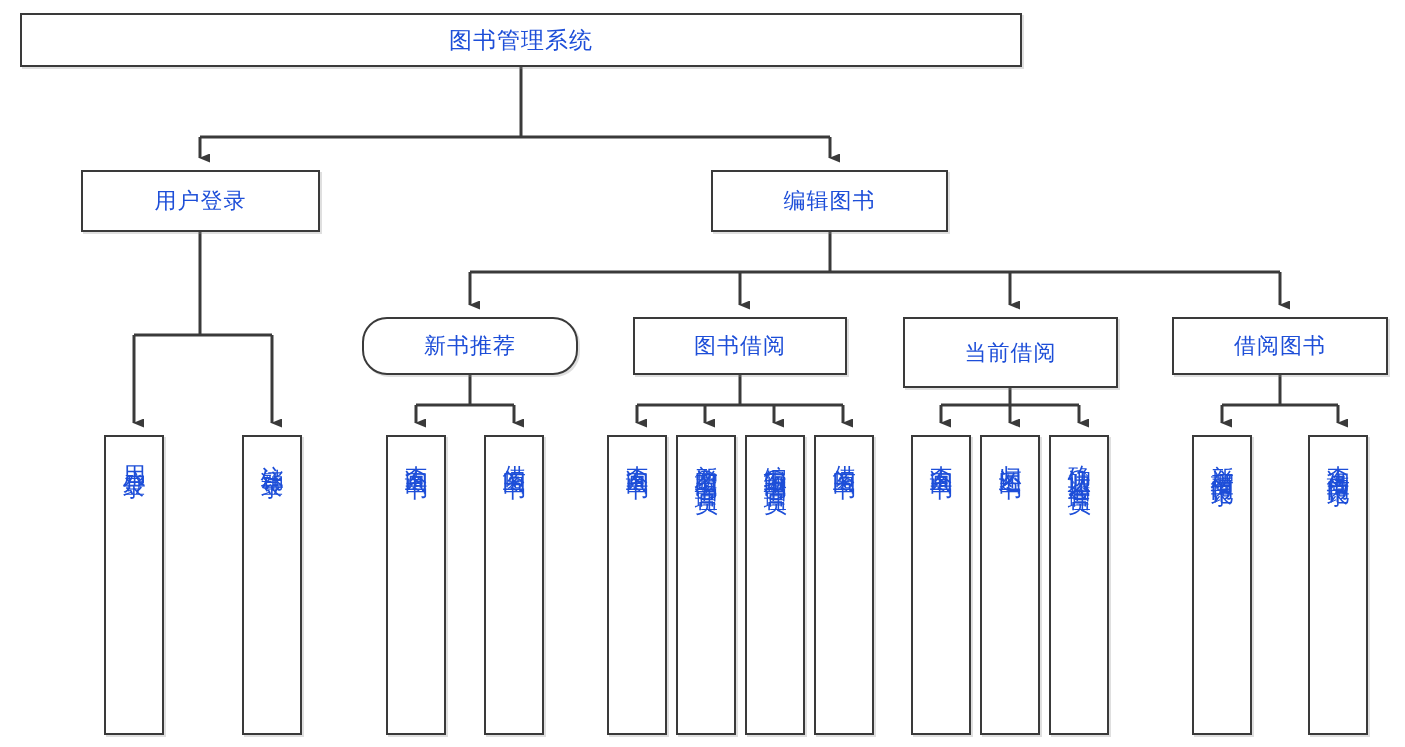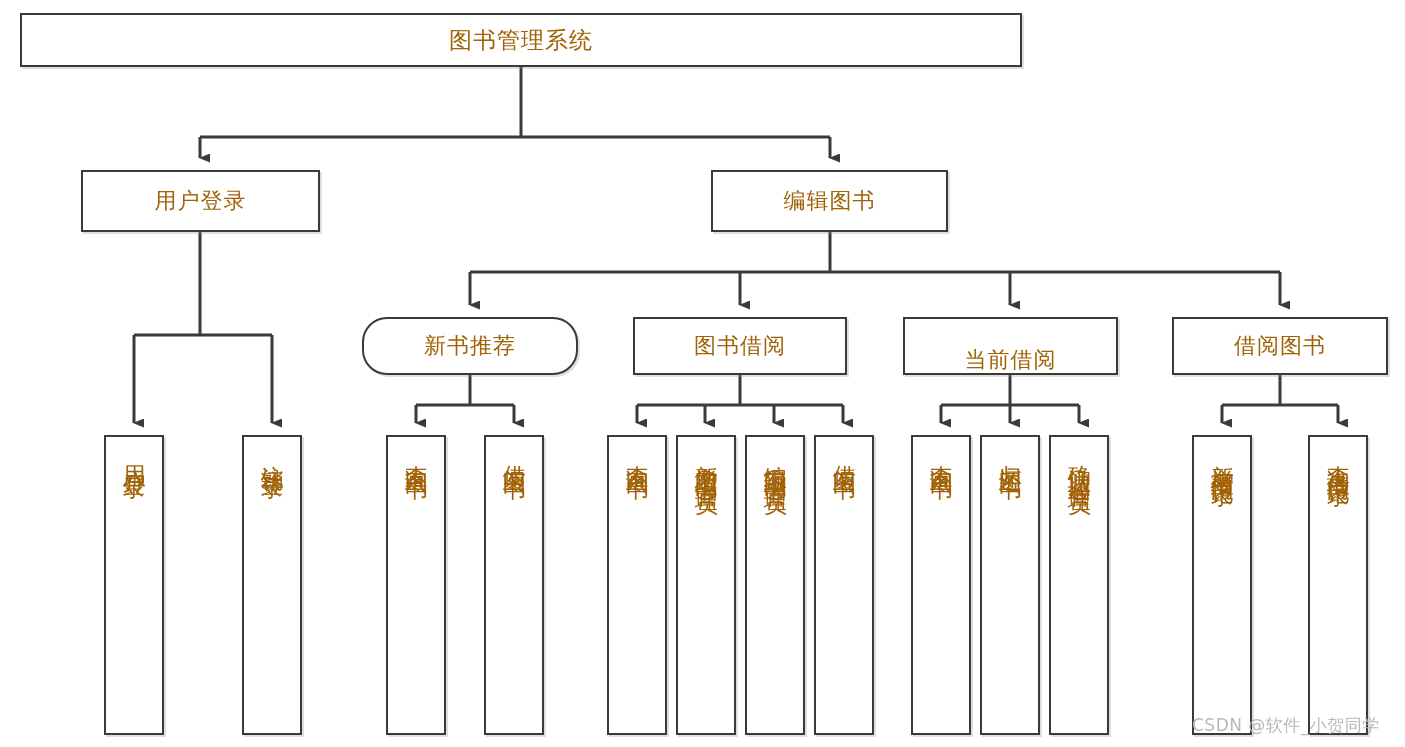--- a/index.html
+++ b/index.html
@@ -30,21 +30,21 @@
     box-sizing: border-box;
     background: #ffffff;
     border: 2.5px solid #3a3a3a;
     box-shadow: 2px 2px 0 rgba(150,150,150,0.30);
     display: flex;
     align-items: center;
     justify-content: center;
     z-index: 5;
   }
   .node-label {
-    color: #a16207;
+    color: #1d4ed8;
     letter-spacing: 1px;
     white-space: nowrap;
     text-align: center;
     line-height: 1.25;
   }
   .node.root .node-label { font-size: 23px; }
   .node.level2 .node-label { font-size: 22px; }
   .node.level3 .node-label { font-size: 22px; }
 
   .node.leaf {
@@ -139,21 +139,21 @@
   <div class="node level2" style="left:711px; top:170px; width:237px; height:62px;">
     <span class="node-label">编辑图书</span>
   </div>
 
   <div class="node level3" style="left:362px; top:317px; width:216px; height:58px;border-radius:25px;">
     <span class="node-label">新书推荐</span>
   </div>
   <div class="node level3" style="left:633px; top:317px; width:214px; height:58px;">
     <span class="node-label">图书借阅</span>
   </div>
-  <div class="node level3" style="left:903px; top:317px; width:215px; height:58px;align-items:flex-end;">
+  <div class="node level3" style="left:903px; top:317px; width:215px; height:71px;">
     <span class="node-label">当前借阅</span>
   </div>
   <div class="node level3" style="left:1172px; top:317px; width:216px; height:58px;">
     <span class="node-label">借阅图书</span>
   </div>
 
   <div class="node leaf" style="left:104px; top:435px; width:60px; height:300px;">
     <span class="node-label">用户登录</span>
   </div>
   <div class="node leaf" style="left:242px; top:435px; width:60px; height:300px;">
@@ -190,15 +190,14 @@
     <span class="node-label">确认归还（管理员）</span>
   </div>
 
   <div class="node leaf" style="left:1192px; top:435px; width:60px; height:300px;">
     <span class="node-label">新增借阅记录</span>
   </div>
   <div class="node leaf" style="left:1308px; top:435px; width:60px; height:300px;">
     <span class="node-label">查询借阅记录</span>
   </div>
 
-  <div id="watermark">CSDN @软件_小贺同学</div>
 
 </div>
 
 </body></html>

